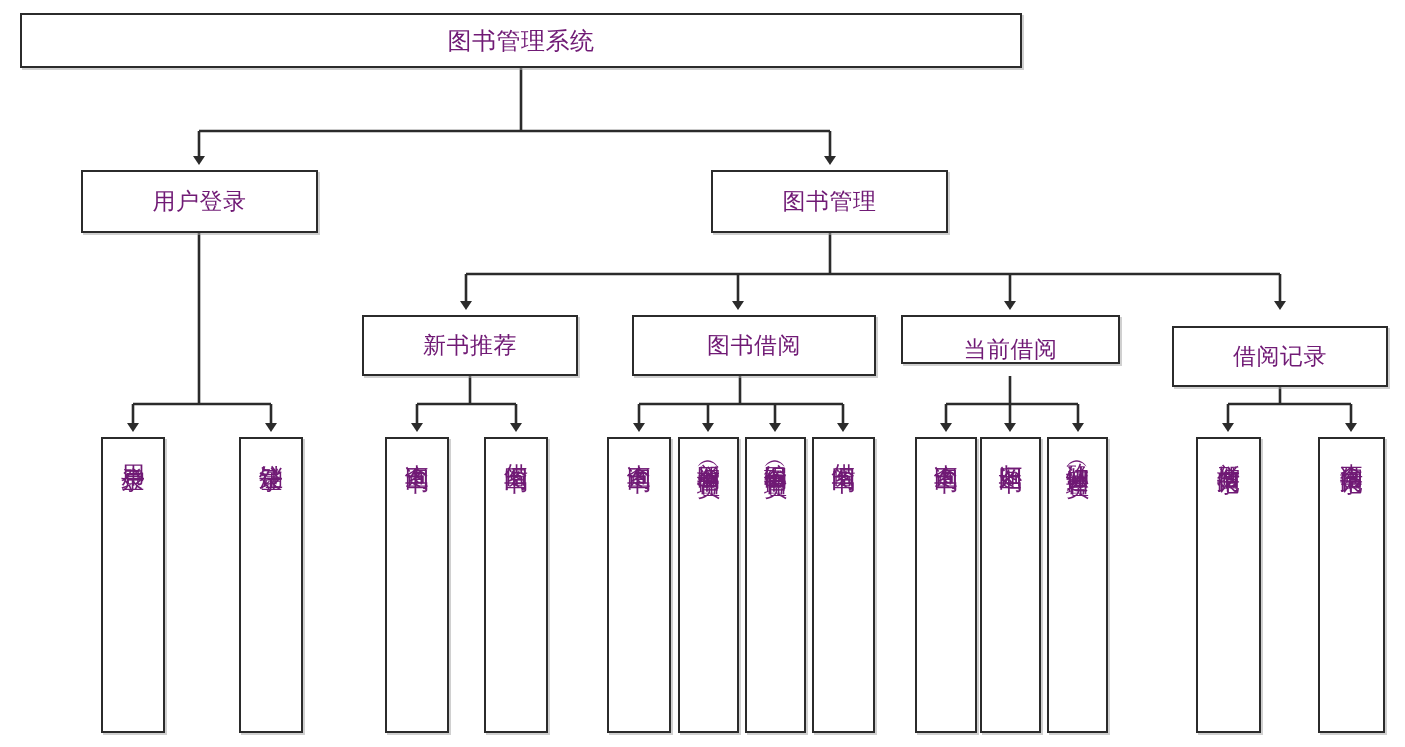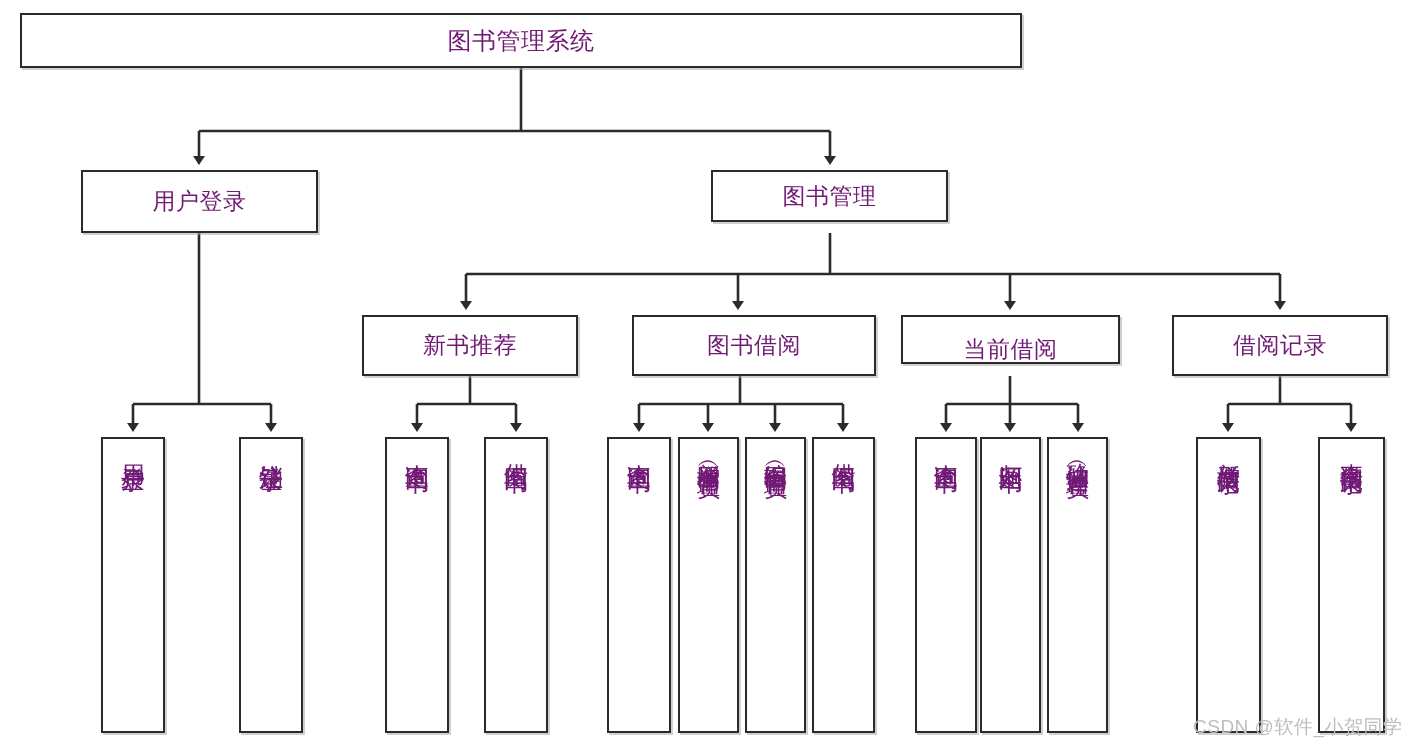--- a/index.html
+++ b/index.html
@@ -127,34 +127,34 @@
     </g>
   </svg>
 
   <div class="node horiz root" style="left:20px; top:13px; width:1002px; height:55px;">
     <span class="label">图书管理系统</span>
   </div>
 
   <div class="node horiz" style="left:81px; top:170px; width:237px; height:63px;">
     <span class="label">用户登录</span>
   </div>
-  <div class="node horiz" style="left:711px; top:170px; width:237px; height:52px;">
+  <div class="node horiz" style="left:711px; top:170px; width:237px; height:63px;">
     <span class="label">图书管理</span>
   </div>
 
   <div class="node horiz" style="left:362px; top:315px; width:216px; height:61px;">
     <span class="label">新书推荐</span>
   </div>
   <div class="node horiz" style="left:632px; top:315px; width:244px; height:61px;">
     <span class="label">图书借阅</span>
   </div>
   <div class="node horiz" style="left:901px; top:315px; width:219px; height:49px;align-items:flex-end;">
     <span class="label">当前借阅</span>
   </div>
-  <div class="node horiz" style="left:1172px; top:315px; width:216px; height:61px;">
+  <div class="node horiz" style="left:1172px; top:326px; width:216px; height:61px;">
     <span class="label">借阅记录</span>
   </div>
 
   <div class="node vert" style="left:101px; top:437px; width:64px; height:296px;">
     <span class="label">用户登录</span>
   </div>
   <div class="node vert" style="left:239px; top:437px; width:64px; height:296px;">
     <span class="label">注销登录</span>
   </div>
 
@@ -188,15 +188,14 @@
     <span class="label">确认归还（管理员）</span>
   </div>
 
   <div class="node vert tall" style="left:1196px; top:437px; width:65px; height:296px;">
     <span class="label">新增借阅记录</span>
   </div>
   <div class="node vert tall" style="left:1318px; top:437px; width:67px; height:296px;">
     <span class="label">查询借阅记录</span>
   </div>
 
-  <div class="watermark" style="left:1193px; top:714px;">CSDN @软件_小贺同学</div>
 
 </div>
 
 </body></html>

